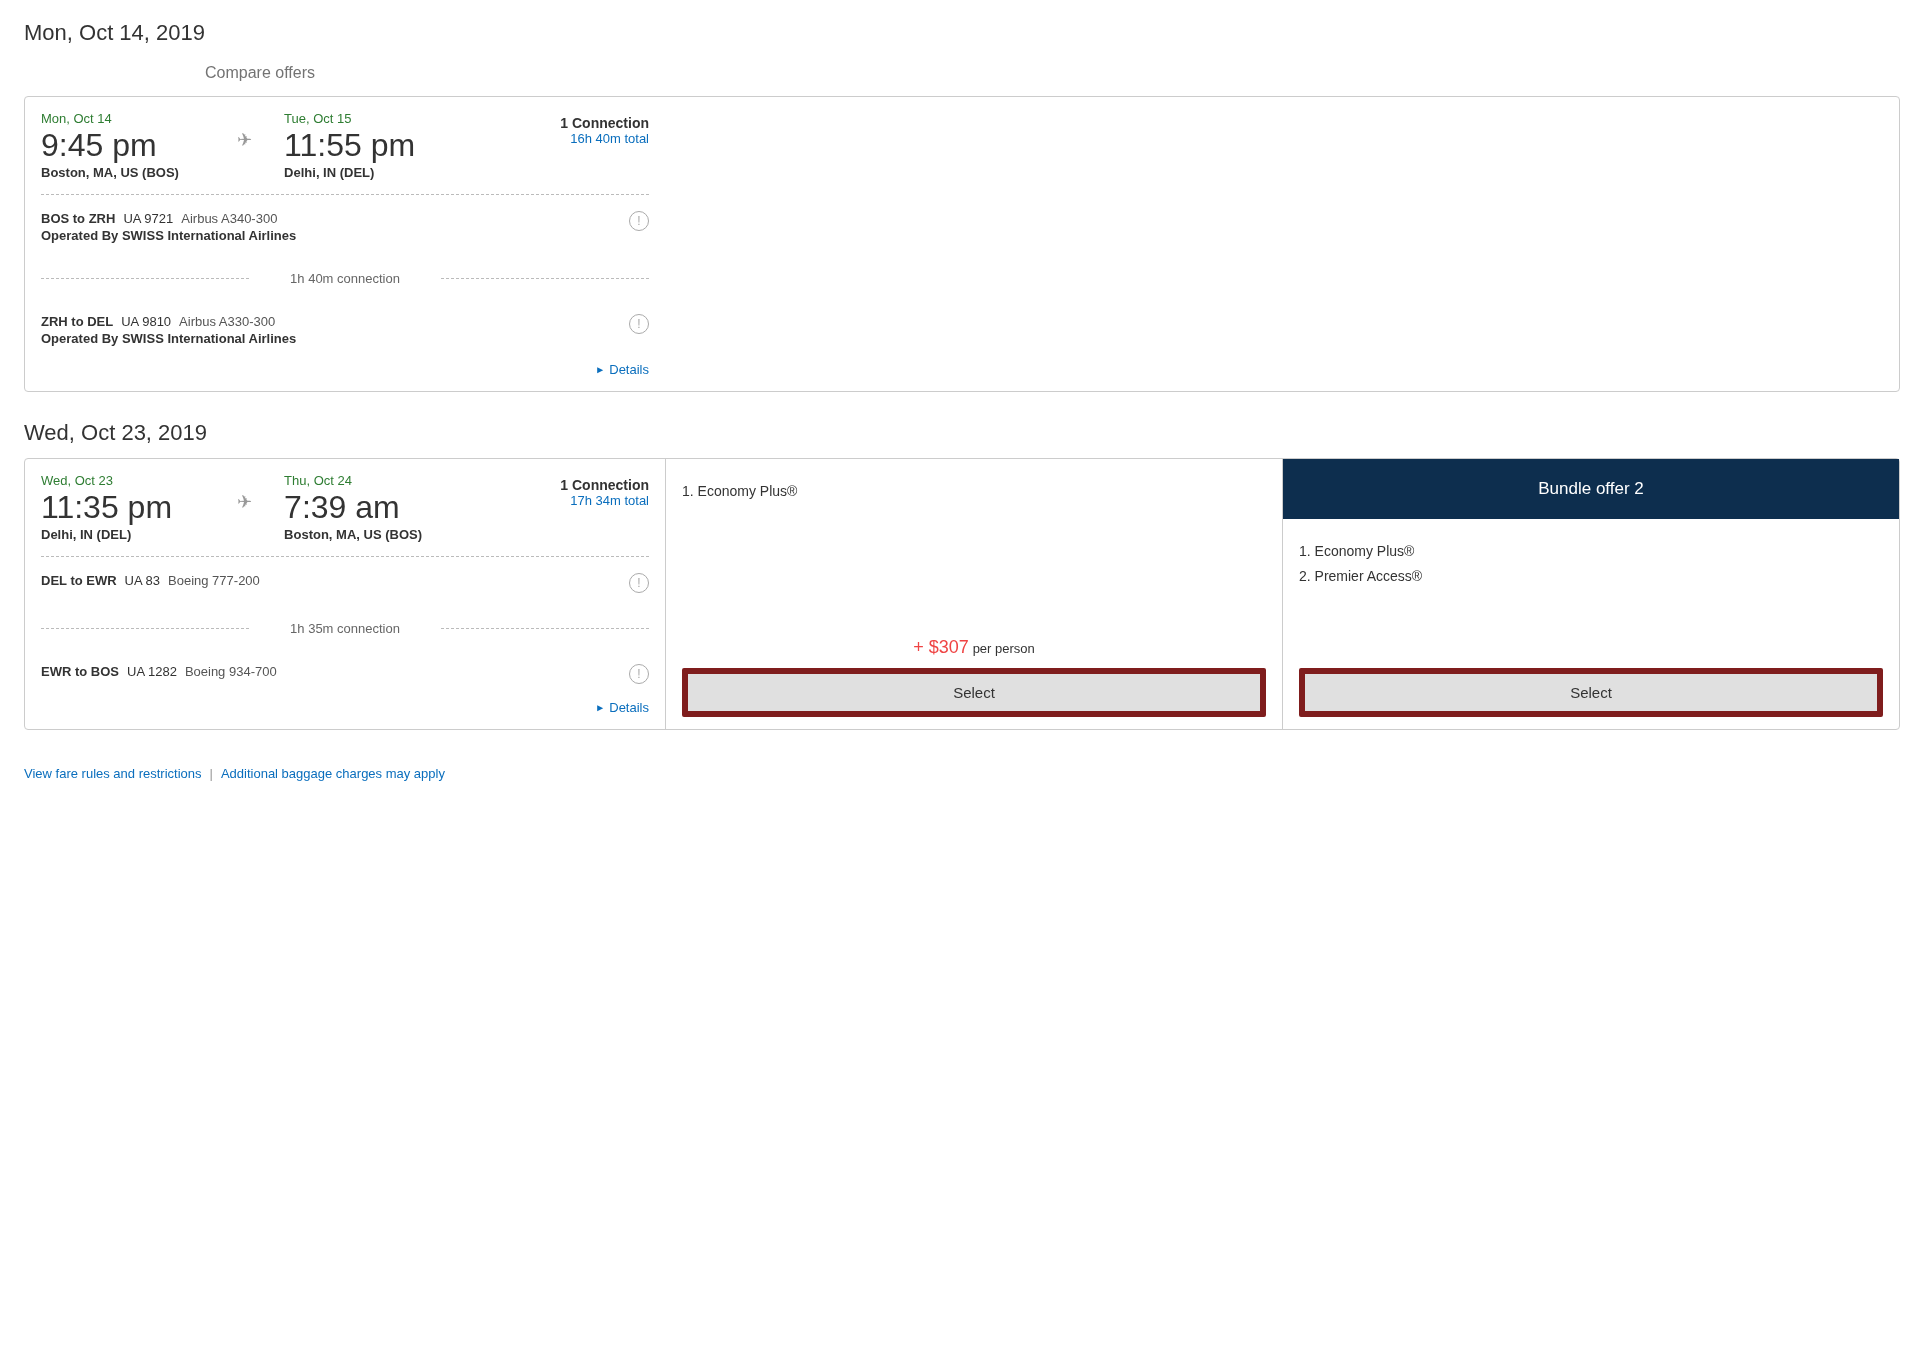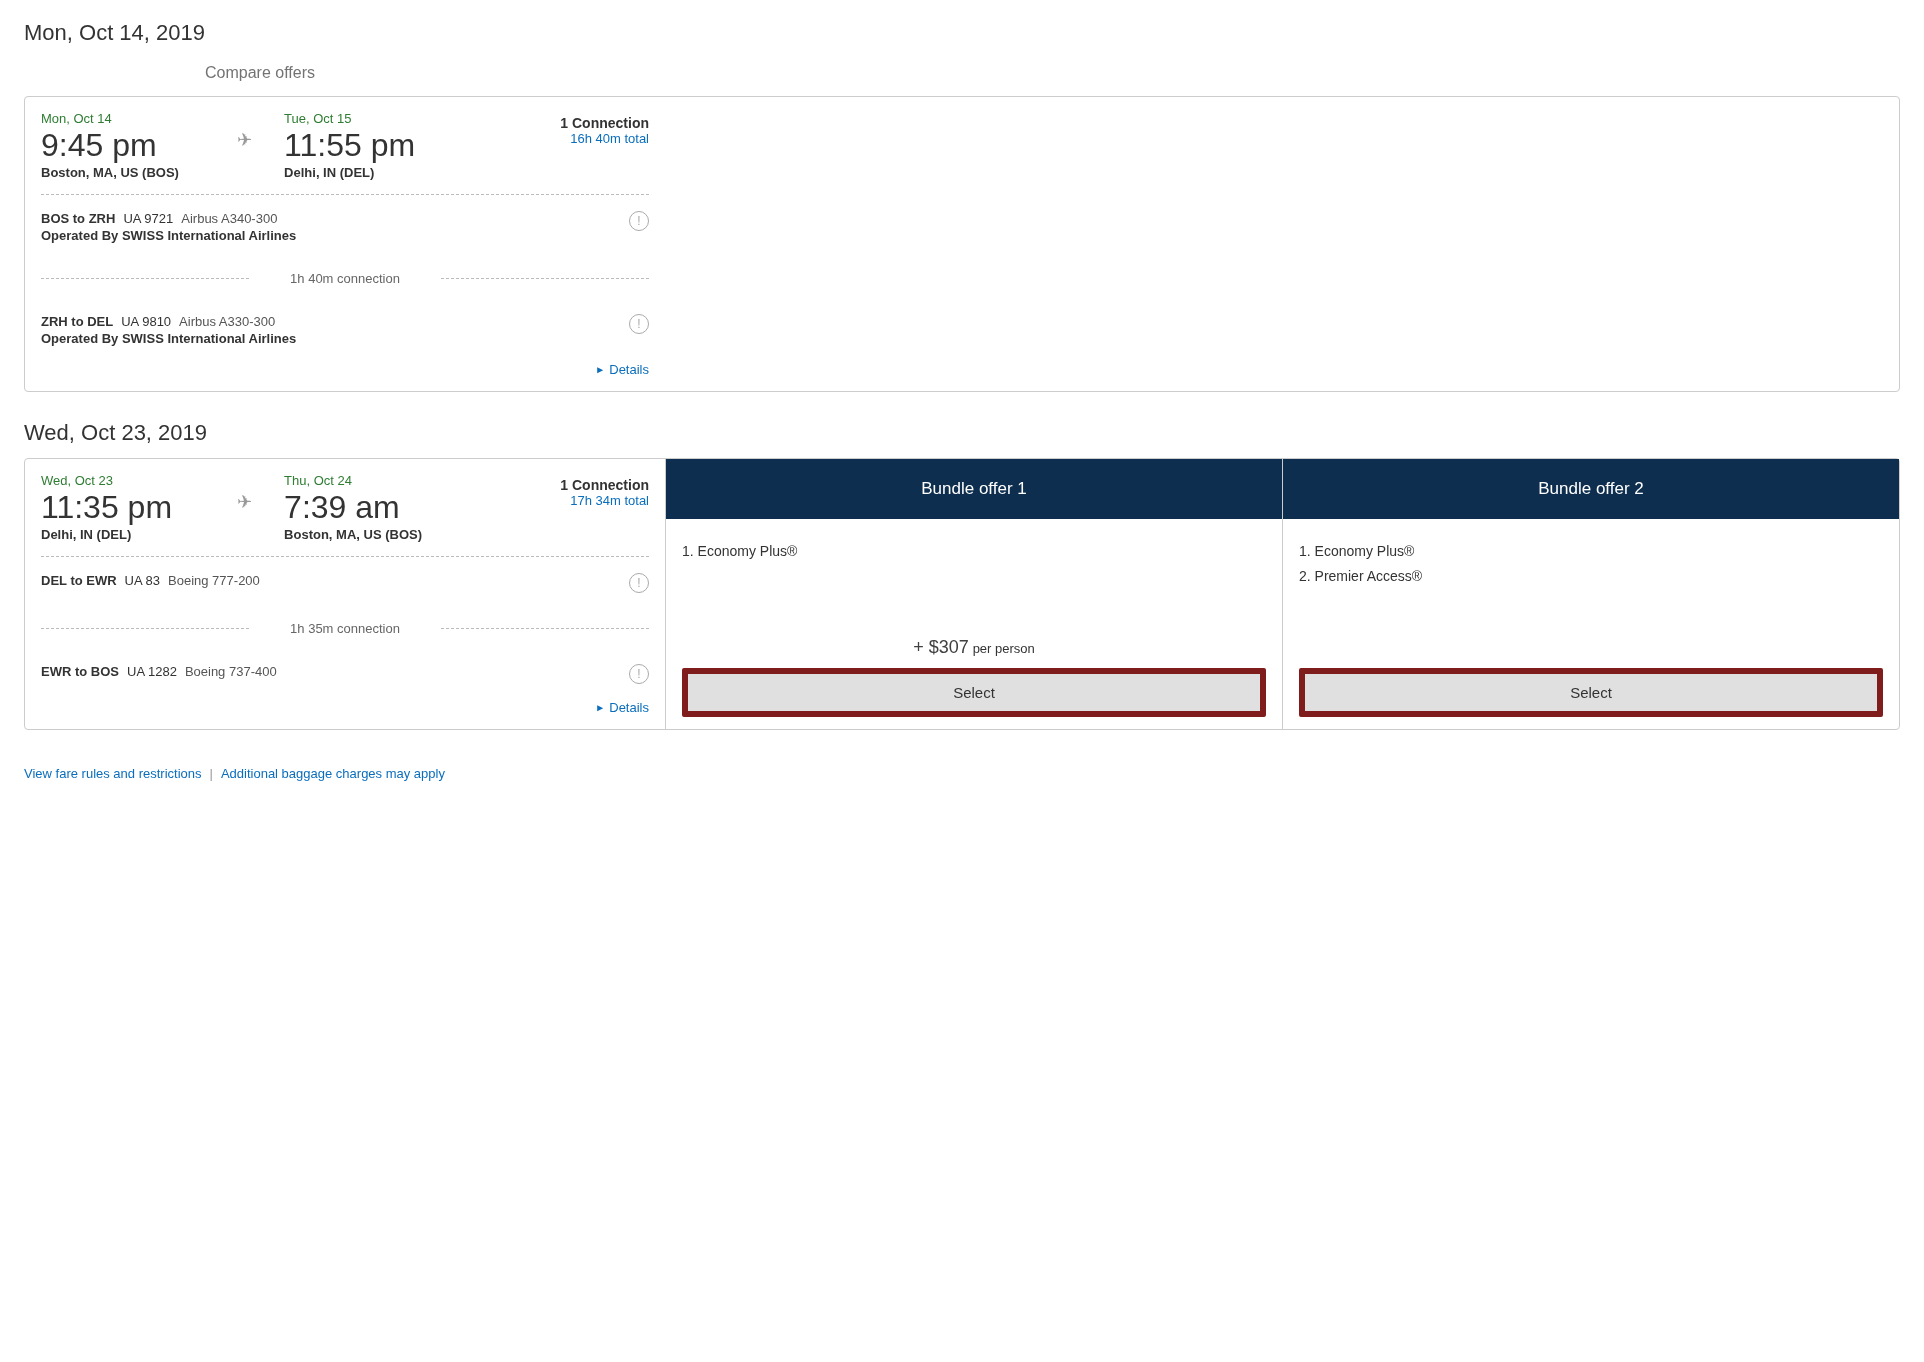--- a/index.html
+++ b/index.html
@@ -212,21 +212,21 @@
       text-align: center;
     }
 
     .bundle-price {
       font-size: 14px;
       color: #333;
       margin-bottom: 10px;
     }
 
     .bundle-price .plus {
-      color: #404040;
+      color: #ef4444;
       font-size: 18px;
     }
 
     .select-btn {
       width: 100%;
       padding: 10px;
       background: #e0e0e0;
       border: 6px solid #7f1d1d;
       font-size: 15px;
       cursor: pointer;
@@ -416,34 +416,33 @@
       <div class="line"></div>
       <span class="time-text">1h 35m connection</span>
       <div class="line"></div>
     </div>
 
     <div class="segment-row">
       <div class="segment-info">
         <div class="segment-first-line">
           <span class="segment-route">EWR to BOS</span>
           <span class="segment-flight">UA 1282</span>
-          <span class="segment-aircraft">Boeing 737-400</span>
+          <span class="segment-aircraft">Boeing 934-700</span>
         </div>
       </div>
       <div class="info-icon">!</div>
     </div>
 
     <a class="details-link">
       <span class="arrow-right">►</span>
       <span>Details</span>
     </a>
   </div>
 
   <div class="bundle-col">
-    <div class="bundle-header">Bundle offer 1</div>
     <div class="bundle-features">
       <div>1. Economy Plus®</div>
     </div>
     <div class="bundle-price-section">
       <div class="bundle-price">
         <span class="plus">+ $307</span>
         <span style="font-size:13px; color:#333;">per person</span>
       </div>
       <button class="select-btn">Select</button>
     </div>

